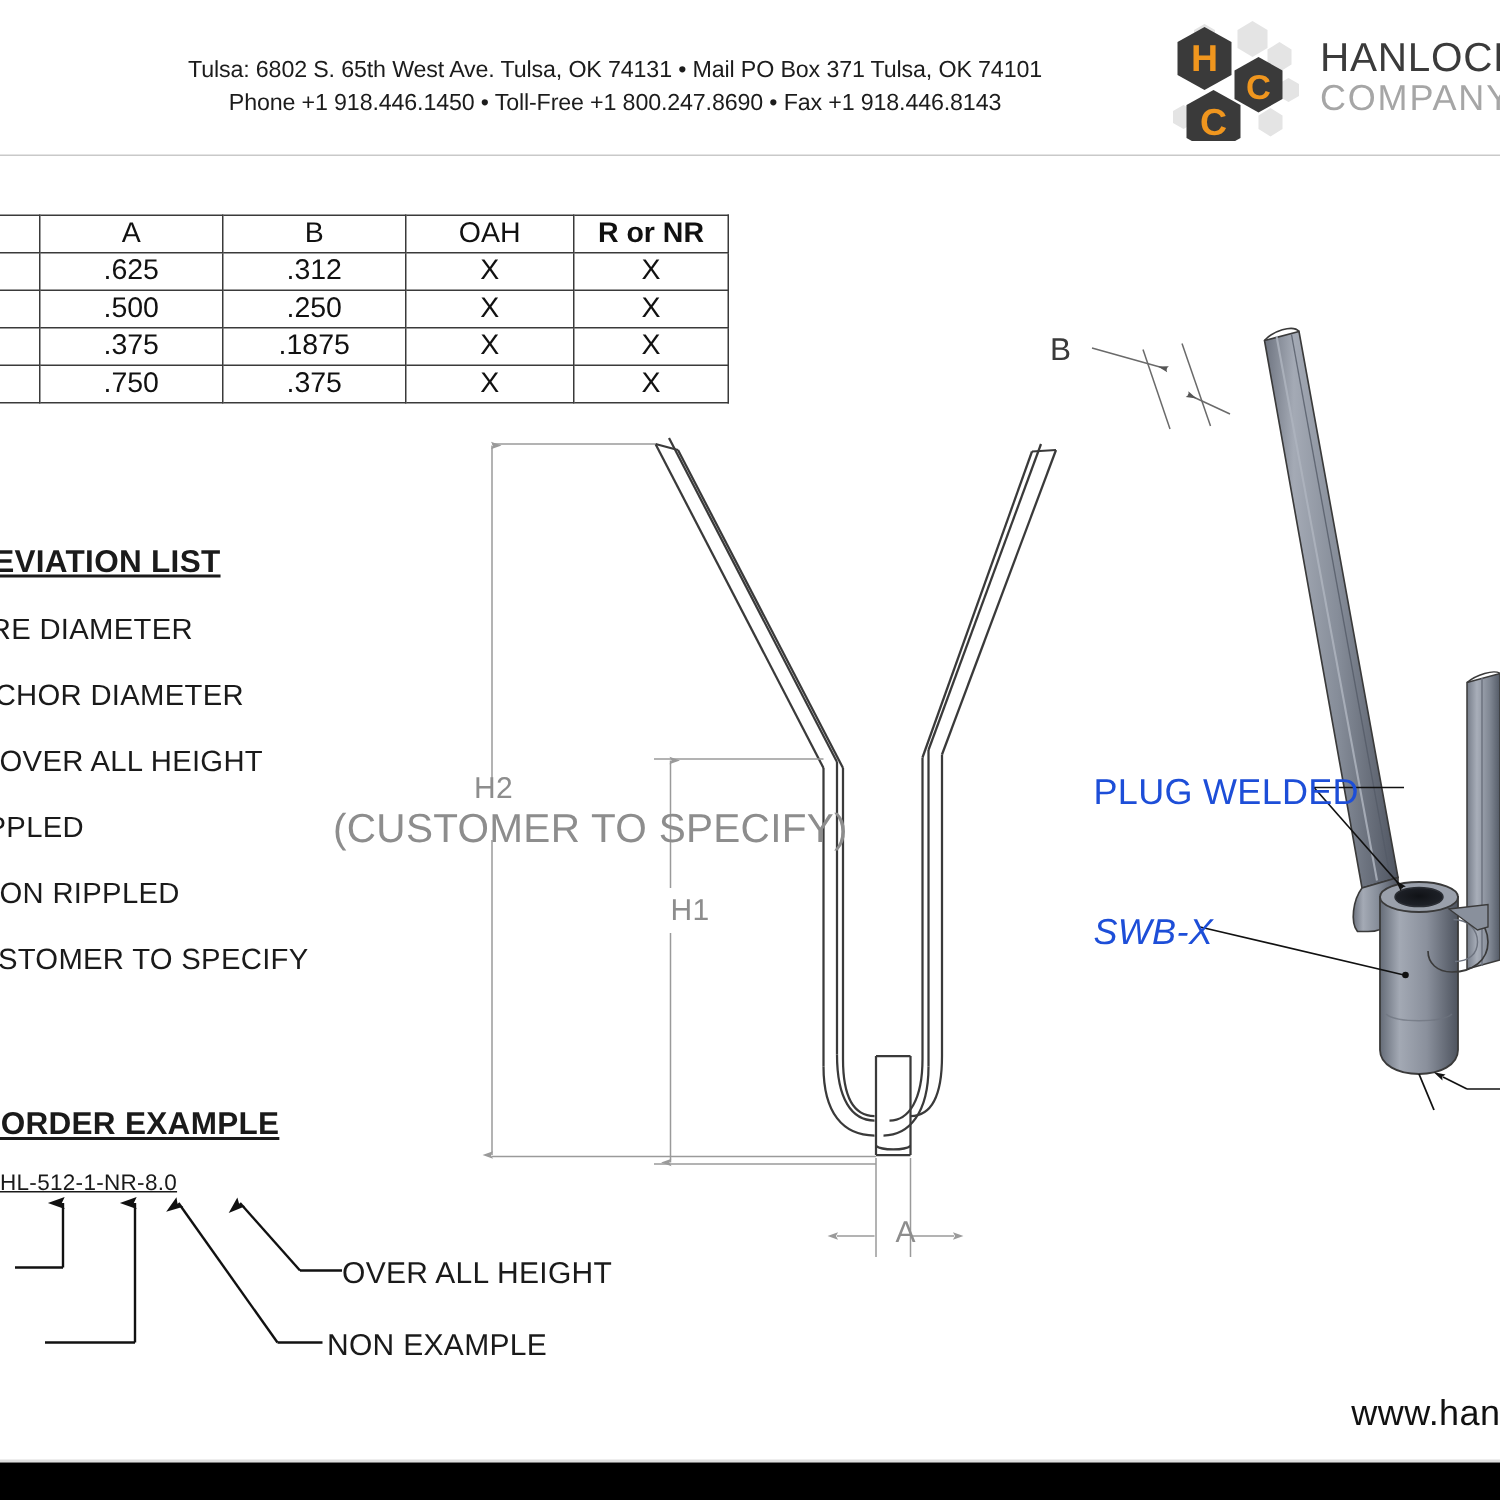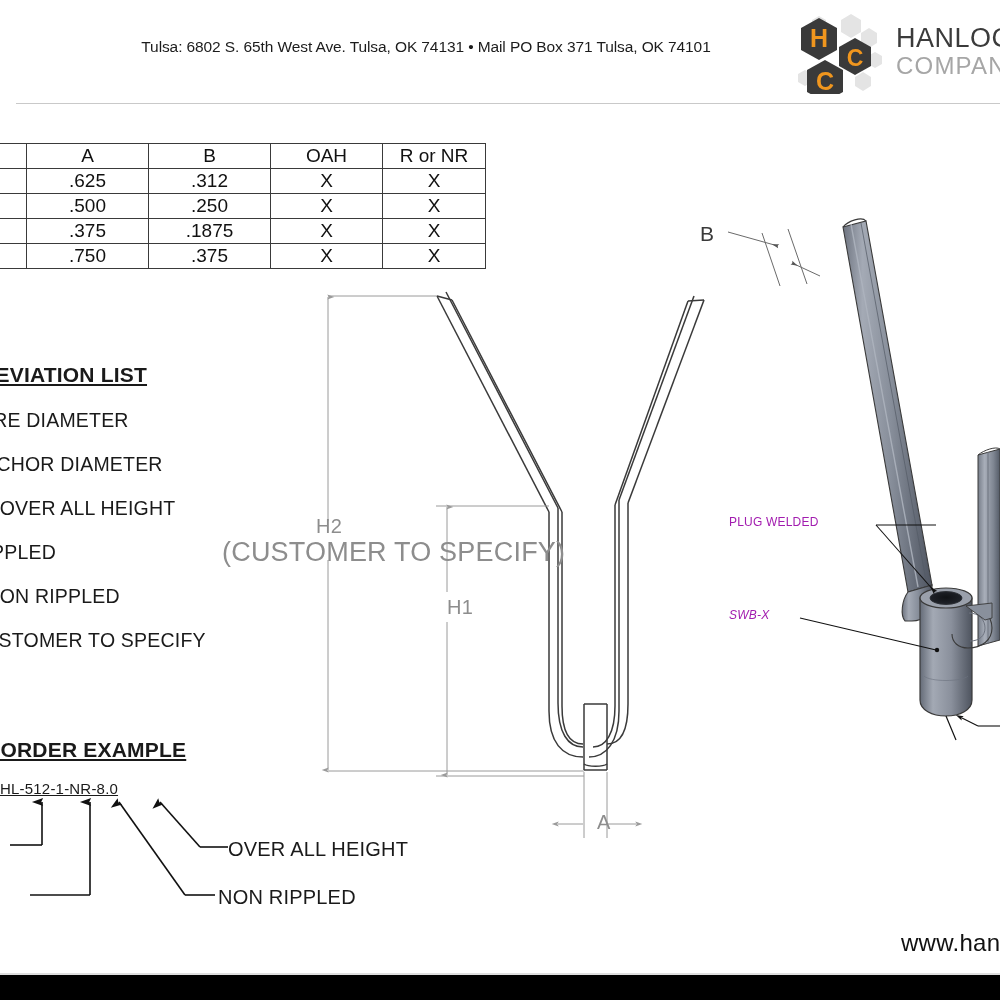--- a/index.html
+++ b/index.html
@@ -13,21 +13,21 @@
     height: 1000px;
     background: #ffffff;
     overflow: hidden;
     font-family: "Liberation Sans", sans-serif;
     color: #1a1a1a;
   }
 
   
   #header {
     position: absolute;
-    left: 16px; top: 0;
+    left: 0; top: 0;
     width: 920px;
     height: 104px;
   }
   #header-divider {
     position: absolute;
     left: 0; top: 103px;
     width: 1000px; height: 1px;
     background: #c9c9c9;
   }
   #contact-block {
@@ -89,21 +89,21 @@
     text-align: center;
     font-weight: normal;
     padding: 1px 4px;
     height: 25px;
     box-sizing: border-box;
   }
   #spec-table .c-lead { width: 48px; }
   #spec-table .c-a    { width: 122px; }
   #spec-table .c-b    { width: 122px; }
   #spec-table .c-oah  { width: 112px; }
-  #spec-table .c-rnr  { width: 103px; }
+  #spec-table .c-rnr  { width: 103px; font-weight: bold; }
 
   
   #abbr-block {
     position: absolute;
     left: -66px; top: 363px;
     width: 360px;
   }
   #abbr-title {
     font-size: 21px;
     font-weight: bold;
@@ -153,24 +153,24 @@
   #drawing {
     position: absolute;
     left: 0; top: 0;
     width: 1000px; height: 1000px;
     pointer-events: none;
   }
 
   
   .model-label {
     position: absolute;
-    font-size: 12px;
-    letter-spacing: 0.2px;
-    white-space: nowrap;
-    color: #a21caf;
+    font-size: 24px;
+    letter-spacing: 0.2px;
+    white-space: nowrap;
+    color: #1d4ed8;
   }
   #lbl-plug   { left: 729px; top: 515px; }
   #lbl-swb    { left: 729px; top: 608px; font-style: italic; }
   #lbl-base   { left: 716px; top: 708px; }
   #lbl-b      { left: 700px; top: 222px; font-size: 21px; color: #3a3a3a; }
 
   .dim-label {
     position: absolute;
     font-size: 20px;
     letter-spacing: 0.2px;
@@ -205,20 +205,21 @@
   }
 </style>
 </head>
 <body>
 
 <div id="page">
 
   <div id="header">
     <div id="contact-block">
       <span class="cline">Tulsa: 6802 S. 65th West Ave. Tulsa, OK 74131 • Mail PO Box 371 Tulsa, OK 74101</span>
+      <span class="cline">Phone +1 918.446.1450 • Toll-Free +1 800.247.8690 • Fax +1 918.446.8143</span>
     </div>
 
     <div id="logo">
       <svg id="logo-hexes" viewBox="0 0 100 82">
 
         <g fill="#e4e4e4">
           <polygon points="60,2 70,8 70,20 60,26 50,20 50,8"></polygon>
           <polygon points="78,16 86,21 86,31 78,36 70,31 70,21"></polygon>
           <polygon points="84,40 91,44 91,52 84,56 77,52 77,44"></polygon>
           <polygon points="72,60 80,65 80,74 72,79 64,74 64,65"></polygon>
@@ -291,21 +292,21 @@
     <div class="abbr-item">OAH = OVER ALL HEIGHT</div>
     <div class="abbr-item">R = RIPPLED</div>
     <div class="abbr-item">NR = NON RIPPLED</div>
     <div class="abbr-item">X = CUSTOMER TO SPECIFY</div>
   </div>
 
   <div id="order-block">
     <div id="order-title">PART ORDER EXAMPLE</div>
     <div id="order-code">HL-512-1-NR-8.0</div>
 
-    <div class="order-callout" id="oc-nonrip">NON RIPPLED</div>
+    <div class="order-callout" id="oc-nonrip">NON EXAMPLE</div>
     <div class="order-callout" id="oc-oah">OVER ALL HEIGHT</div>
   </div>
 
   <svg id="drawing" viewBox="0 0 1000 1000">
     <defs>
       <marker id="arrUp" viewBox="0 0 10 10" refX="5" refY="9" markerWidth="7" markerHeight="9" orient="auto">
         <path d="M5,0 L8.5,10 L5,8 L1.5,10 Z" fill="#9a9a9a"></path>
       </marker>
       <marker id="arrDown" viewBox="0 0 10 10" refX="5" refY="1" markerWidth="7" markerHeight="9" orient="auto">
         <path d="M5,10 L8.5,0 L5,2 L1.5,0 Z" fill="#9a9a9a"></path>

